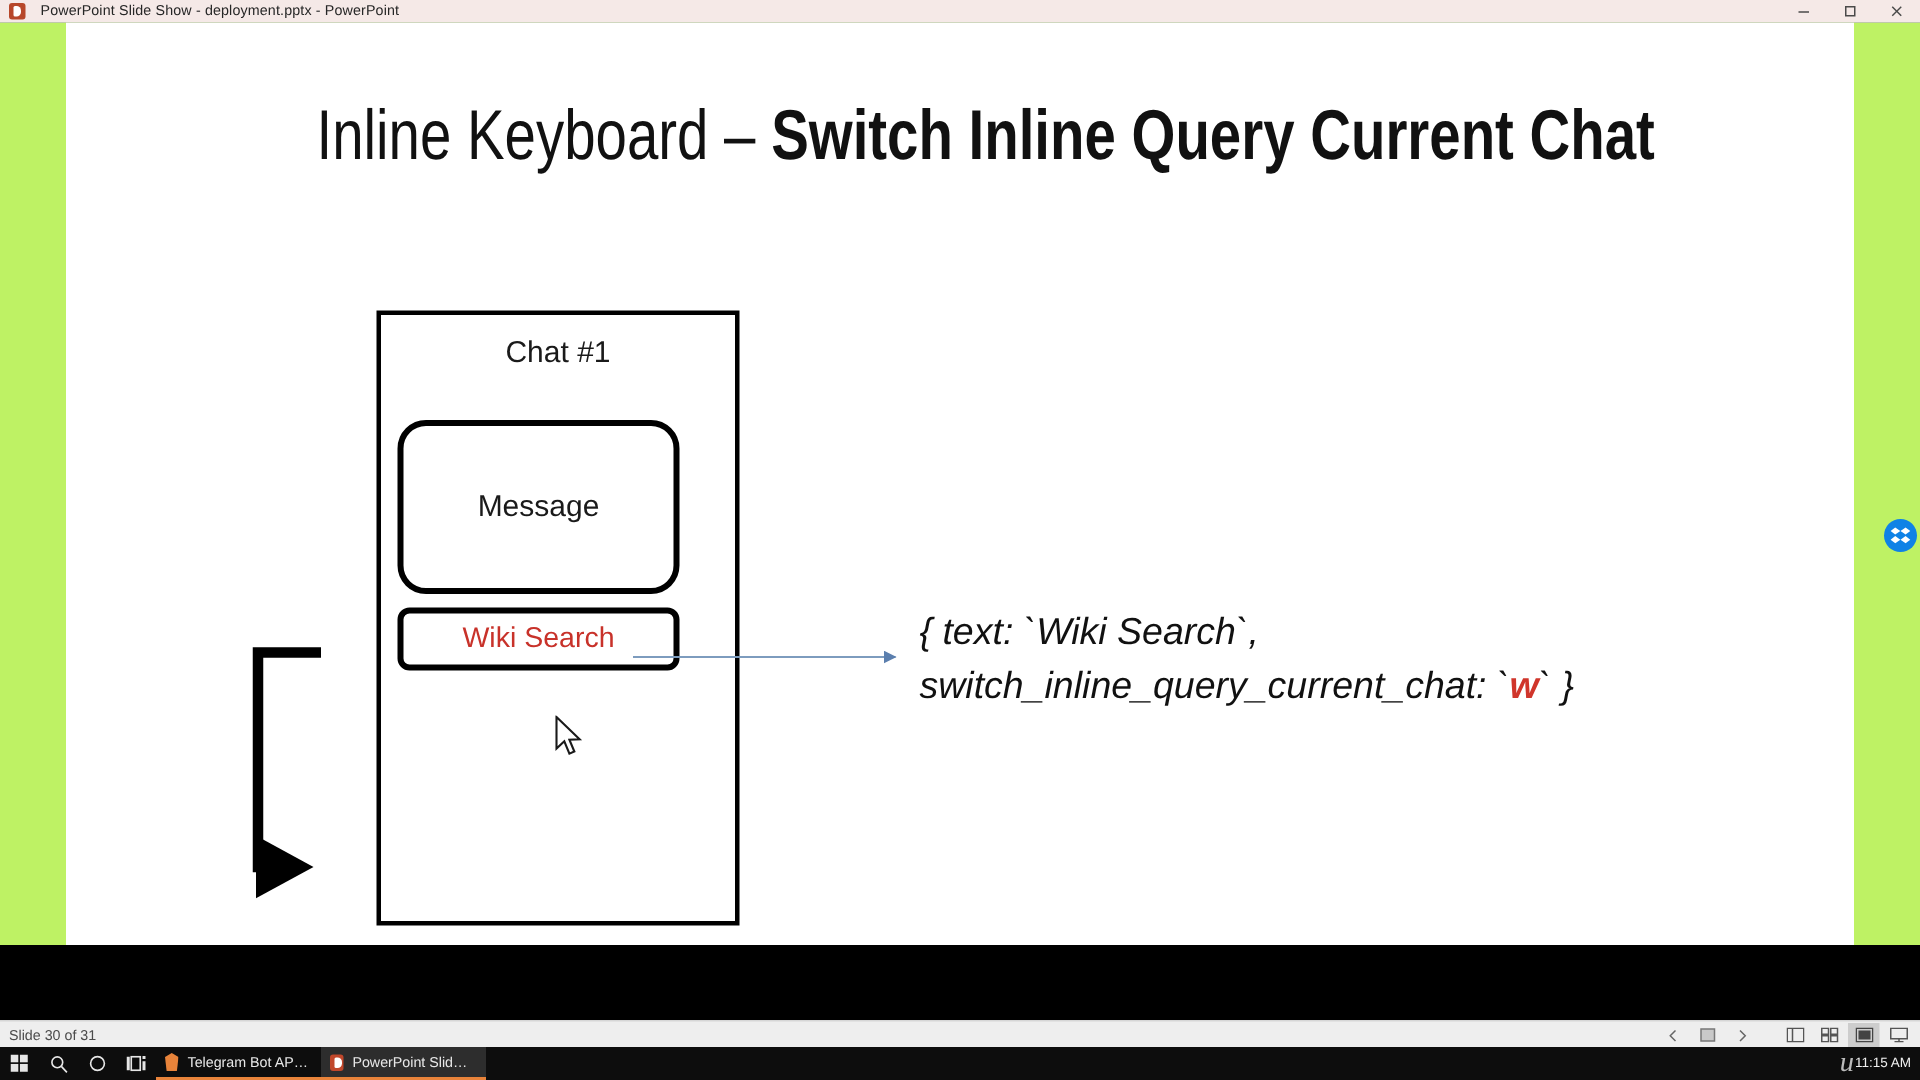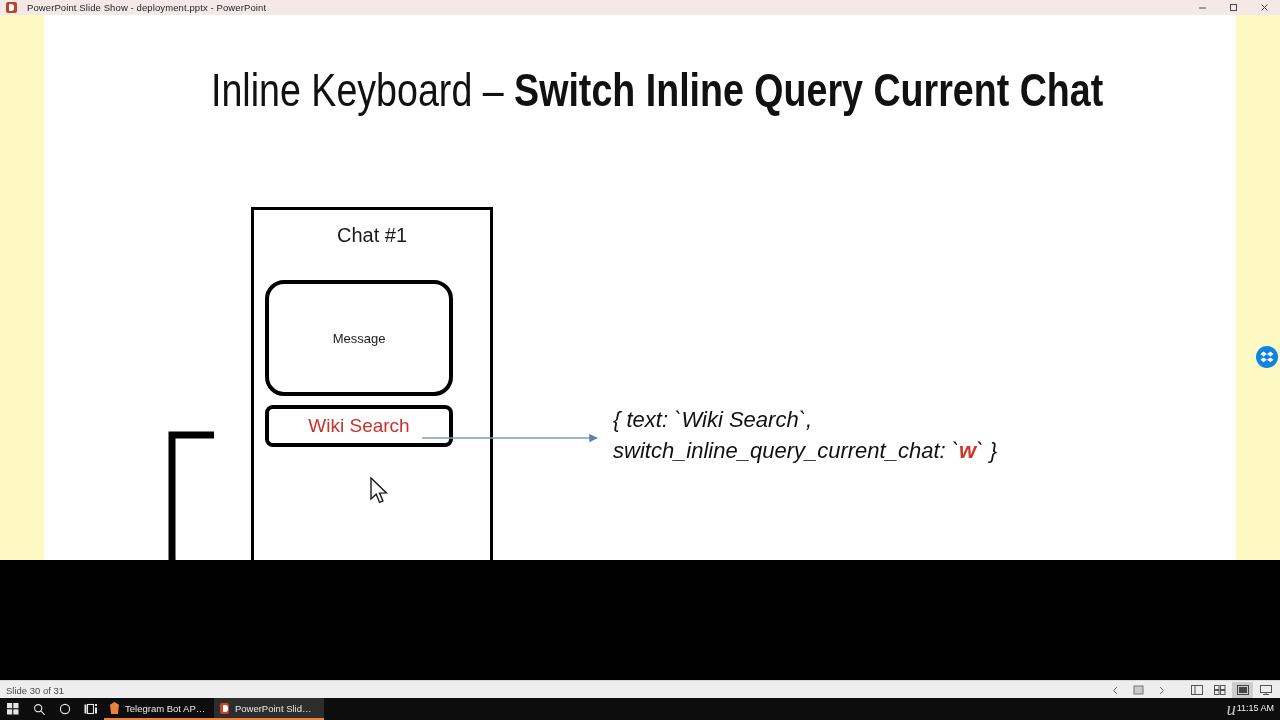--- a/index.html
+++ b/index.html
@@ -71,22 +71,22 @@
     font-size: 10px;
     color: #4a4a4a;
     line-height: 1;
   }
   .tb-btn svg { display: block; }
 
   
   .stage {
     position: absolute;
     left: 0; top: 15px;
-    width: 1280px; height: 545px;
-    background: #fef9c3;
+    width: 1280px; height: 615px;
+    background: #bef264;
     overflow: hidden;
   }
   .slide {
     position: absolute;
     left: 44px; top: 0px;
     width: 1192px; height: 665px;
     background: #ffffff;
   }
 
   
@@ -133,21 +133,21 @@
     top: 70px;
     width: 188px;
     height: 116px;
     border: 4px solid #000000;
     border-radius: 19px;
     background: #ffffff;
     box-sizing: border-box;
     display: flex;
     align-items: center;
     justify-content: center;
-    font-size: 13px;
+    font-size: 20px;
     color: #1a1a1a;
   }
   .wiki-btn {
     position: absolute;
     left: 11px;
     top: 195px;
     width: 188px;
     height: 42px;
     border: 4px solid #000000;
     border-radius: 8px;
@@ -184,21 +184,21 @@
     width: 1192px; height: 665px;
     pointer-events: none;
   }
 
   
   .annotation {
     position: absolute;
     left: 569px;     
     top: 389px;      
     width: 540px;
-    font-size: 22px;
+    font-size: 25px;
     line-height: 1.42;
     font-style: italic;
     color: #111111;
     white-space: nowrap;
   }
   .annotation .red { color: #d0352b; font-weight: 600; }
 
   
   .cursor {
     position: absolute;

